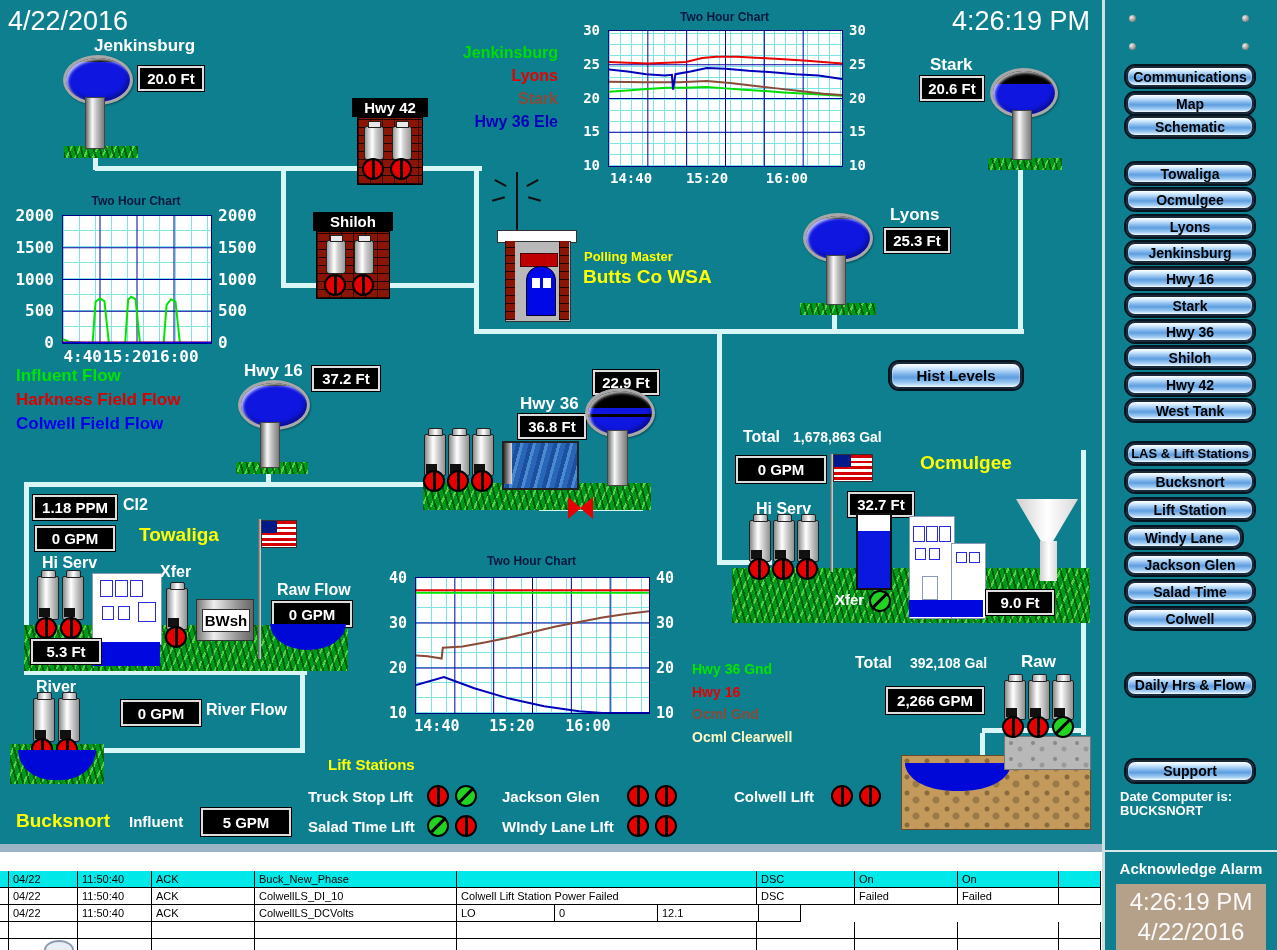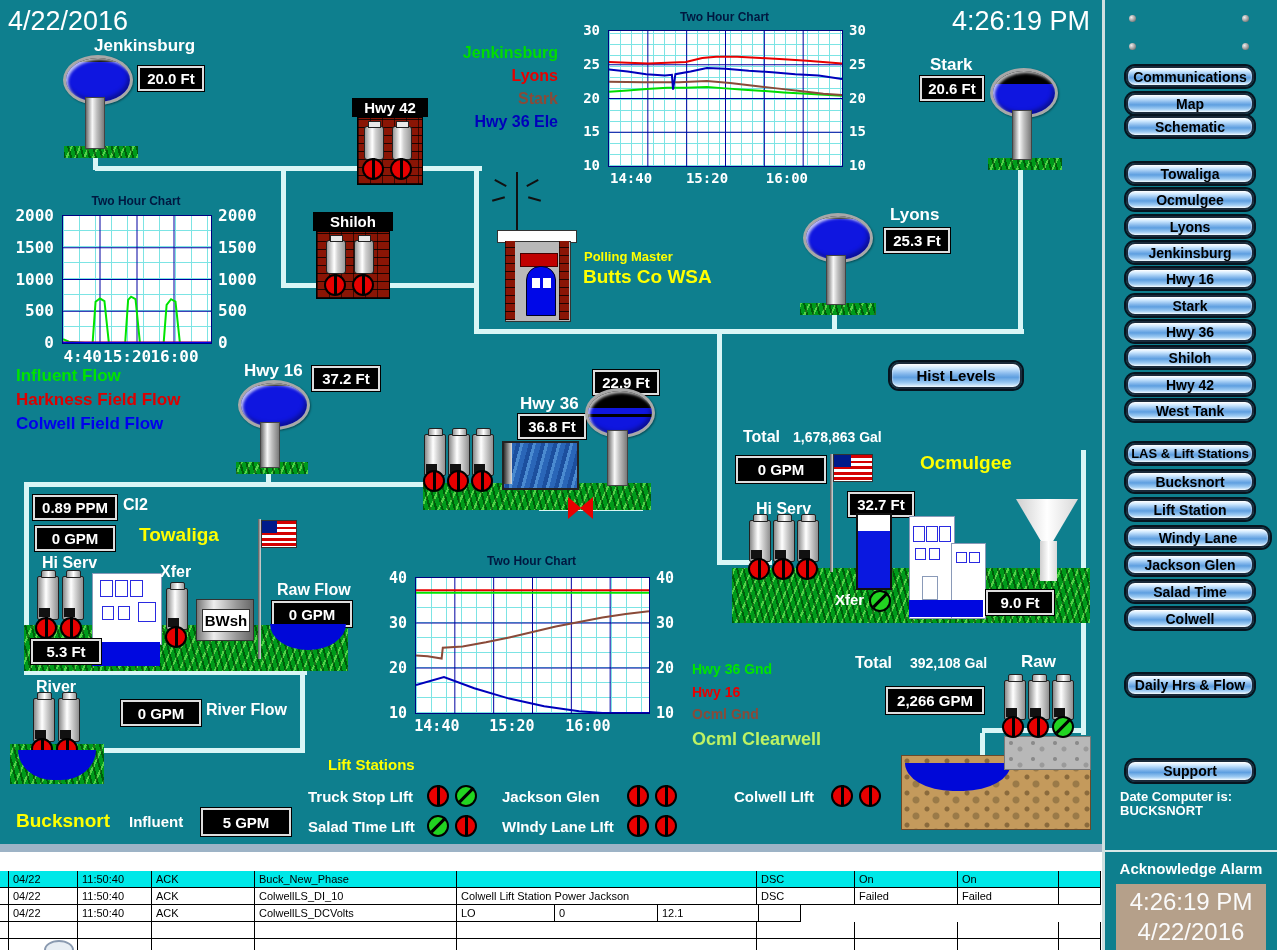--- a/index.html
+++ b/index.html
@@ -195,21 +195,21 @@
         <line x1="194.16666666666666" y1="0" x2="194.16666666666666" y2="135" stroke="#0000a0" stroke-width="1"></line>
         <polyline points="0,14.84999999999998 233,14.84999999999998" fill="none" stroke="#00e400" stroke-width="2"></polyline>
         <polyline points="0,12.150000000000006 233,12.150000000000006" fill="none" stroke="#e80000" stroke-width="2"></polyline>
         <polyline points="0,77.4 11.65,78.3 25.63,80.55 26.795,69.75 46.6,68.39999999999999 69.89999999999999,64.35000000000001 93.2,59.39999999999999 116.5,54 139.79999999999998,48.599999999999994 163.1,44.099999999999994 186.4,39.599999999999994 209.70000000000002,36 233,33.29999999999998" fill="none" stroke="#8a4a38" stroke-width="2"></polyline>
         <polyline points="0,107.10000000000001 27.959999999999997,99 58.25,110.25 93.2,120.60000000000001 128.15,128.25 163.1,133.2 186.4,135 233,135" fill="none" stroke="#0000bb" stroke-width="2"></polyline>
       </svg>
     </div>
   <div class="lgl" style="left: 692px; top: 661px; font-size: 14px; color: rgb(0, 228, 0);">Hwy 36 Gnd</div>
   <div class="lgl" style="left: 692px; top: 684px; font-size: 14px; color: rgb(232, 0, 0);">Hwy 16</div>
   <div class="lgl" style="left: 692px; top: 706px; font-size: 14px; color: rgb(138, 74, 56);">Ocml Gnd</div>
-  <div class="lgl" style="left: 692px; top: 729px; font-size: 18px; color: #bef264;">Ocml Clearwell</div>
+  <div class="lgl" style="left: 692px; top: 729px; font-size: 14px; color: #fef9c3;">Ocml Clearwell</div>
 
   <div class="hmibtn" style="left:890px;top:362px;width:132px;height:27px;font-size:15px">Hist Levels</div>
 
   <div class="pump" style="left:424px;top:434px;height:40px"></div>
   <div class="pump" style="left:448px;top:434px;height:40px"></div>
   <div class="pump" style="left:472px;top:434px;height:40px"></div>
   <div class="ind red" style="left:423px;top:470px"></div>
   <div class="ind red" style="left:447px;top:470px"></div>
   <div class="ind red" style="left:471px;top:470px"></div>
   <div style="position:absolute;left:502px;top:441px;width:73px;height:45px;background:repeating-linear-gradient(105deg,#1c4f9e 0 4px,#4a8ad0 4px 7px,#2a66b8 7px 12px);border:2px solid #222"></div>
@@ -259,21 +259,21 @@
   <div style="position:absolute;left:901px;top:755px;width:188px;height:73px;background-color:#c49a5c;background-image:radial-gradient(circle at 5px 5px,#8a6a3c 2px,transparent 3px),radial-gradient(circle at 14px 12px,#9a7a48 3px,transparent 4px);background-size:20px 16px;border:1px solid #6a4a2a"></div>
   <div style="position:absolute;left:905px;top:763px;width:106px;height:28px;background:#0008d8;border-radius:0 0 45% 45% / 0 0 100% 100%"></div>
   <div style="position:absolute;left:1004px;top:736px;width:85px;height:32px;background-color:#b8b8b8;background-image:radial-gradient(circle at 6px 6px,#8a8a8a 1.5px,transparent 2.5px),radial-gradient(circle at 15px 12px,#9a9a9a 2px,transparent 3px);background-size:22px 16px;border:1px solid #777"></div>
   <div class="pump" style="left:1004px;top:680px;height:38px"></div>
   <div class="pump" style="left:1028px;top:680px;height:38px"></div>
   <div class="pump" style="left:1052px;top:680px;height:38px"></div>
   <div class="ind red" style="left:1002px;top:716px"></div>
   <div class="ind red" style="left:1027px;top:716px"></div>
   <div class="ind green" style="left:1052px;top:716px"></div>
 
-  <div class="vbox" style="left:33px;top:495px;width:80px;height:21px">0.89 PPM</div>
+  <div class="vbox" style="left:33px;top:495px;width:80px;height:21px">1.18 PPM</div>
   <div class="wlab" style="left:123px;top:496px;font-size:16px">Cl2</div>
   <div class="vbox" style="left:35px;top:526px;width:76px;height:21px">0 GPM</div>
   <div class="ylab" style="left:139px;top:524px;font-size:19px">Towaliga</div>
   <div class="wlab" style="left:42px;top:554px;font-size:16px">Hi Serv</div>
   <div class="pump" style="left:37px;top:576px;height:42px"></div>
   <div class="pump" style="left:62px;top:576px;height:42px"></div>
   <div class="ind red" style="left:35px;top:617px"></div>
   <div class="ind red" style="left:60px;top:617px"></div>
   <div class="bld" style="left:92px;top:573px;width:68px;height:93px;background:none;border:none">
     <div class="bld" style="left:0;top:0;width:68px;height:70px"></div>
@@ -339,21 +339,21 @@
     <div class="tc cH">On</div>
     <div class="tc cI">On</div>
     <div class="tc cJ"></div>
   </div>
   <div class="trow" style="top:888px;height:17px">
     <div class="tc cA"></div>
     <div class="tc cB">04/22</div>
     <div class="tc cC">11:50:40</div>
     <div class="tc cD">ACK</div>
     <div class="tc cE">ColwellLS_DI_10</div>
-    <div class="tc cF">Colwell Lift Station Power Jackson</div>
+    <div class="tc cF">Colwell Lift Station Power Failed</div>
     <div class="tc cG">DSC</div>
     <div class="tc cH">Failed</div>
     <div class="tc cI">Failed</div>
     <div class="tc cJ"></div>
   </div>
   <div class="trow" style="top:905px;height:17px">
     <div class="tc cA"></div>
     <div class="tc cB">04/22</div>
     <div class="tc cC">11:50:40</div>
     <div class="tc cD">ACK</div>
@@ -406,21 +406,21 @@
   <div class="hmibtn" style="left:1126px;top:268px;width:128px;height:21px">Hwy 16</div>
   <div class="hmibtn" style="left:1126px;top:295px;width:128px;height:21px">Stark</div>
   <div class="hmibtn" style="left:1126px;top:321px;width:128px;height:21px">Hwy 36</div>
   <div class="hmibtn" style="left:1126px;top:347px;width:128px;height:21px">Shiloh</div>
   <div class="hmibtn" style="left:1126px;top:374px;width:128px;height:21px">Hwy 42</div>
   <div class="hmibtn" style="left:1126px;top:400px;width:128px;height:21px">West Tank</div>
 
   <div class="hmibtn" style="left:1126px;top:443px;width:128px;height:21px;font-size:13px">LAS &amp; Lift Stations</div>
   <div class="hmibtn" style="left:1126px;top:471px;width:128px;height:21px">Bucksnort</div>
   <div class="hmibtn" style="left:1126px;top:499px;width:128px;height:21px">Lift Station</div>
-  <div class="hmibtn" style="left:1126px;top:527px;width:144px;height:21px">Windy Lane</div>
+  <div class="hmibtn" style="left:1126px;top:527px;width:116px;height:21px">Windy Lane</div>
   <div class="hmibtn" style="left:1126px;top:554px;width:128px;height:21px">Jackson Glen</div>
   <div class="hmibtn" style="left:1126px;top:581px;width:128px;height:21px">Salad Time</div>
   <div class="hmibtn" style="left:1126px;top:608px;width:128px;height:21px">Colwell</div>
 
   <div class="hmibtn" style="left:1126px;top:674px;width:128px;height:22px">Daily Hrs &amp; Flow</div>
   <div class="hmibtn" style="left:1126px;top:760px;width:128px;height:22px">Support</div>
   <div class="wlab" style="left:1120px;top:789px;font-size:13px">Date Computer is:</div>
   <div class="wlab" style="left:1120px;top:803px;font-size:13px">BUCKSNORT</div>
 
   <div style="position:absolute;left:1105px;top:850px;width:172px;height:2px;background:#d8e8e8"></div>

